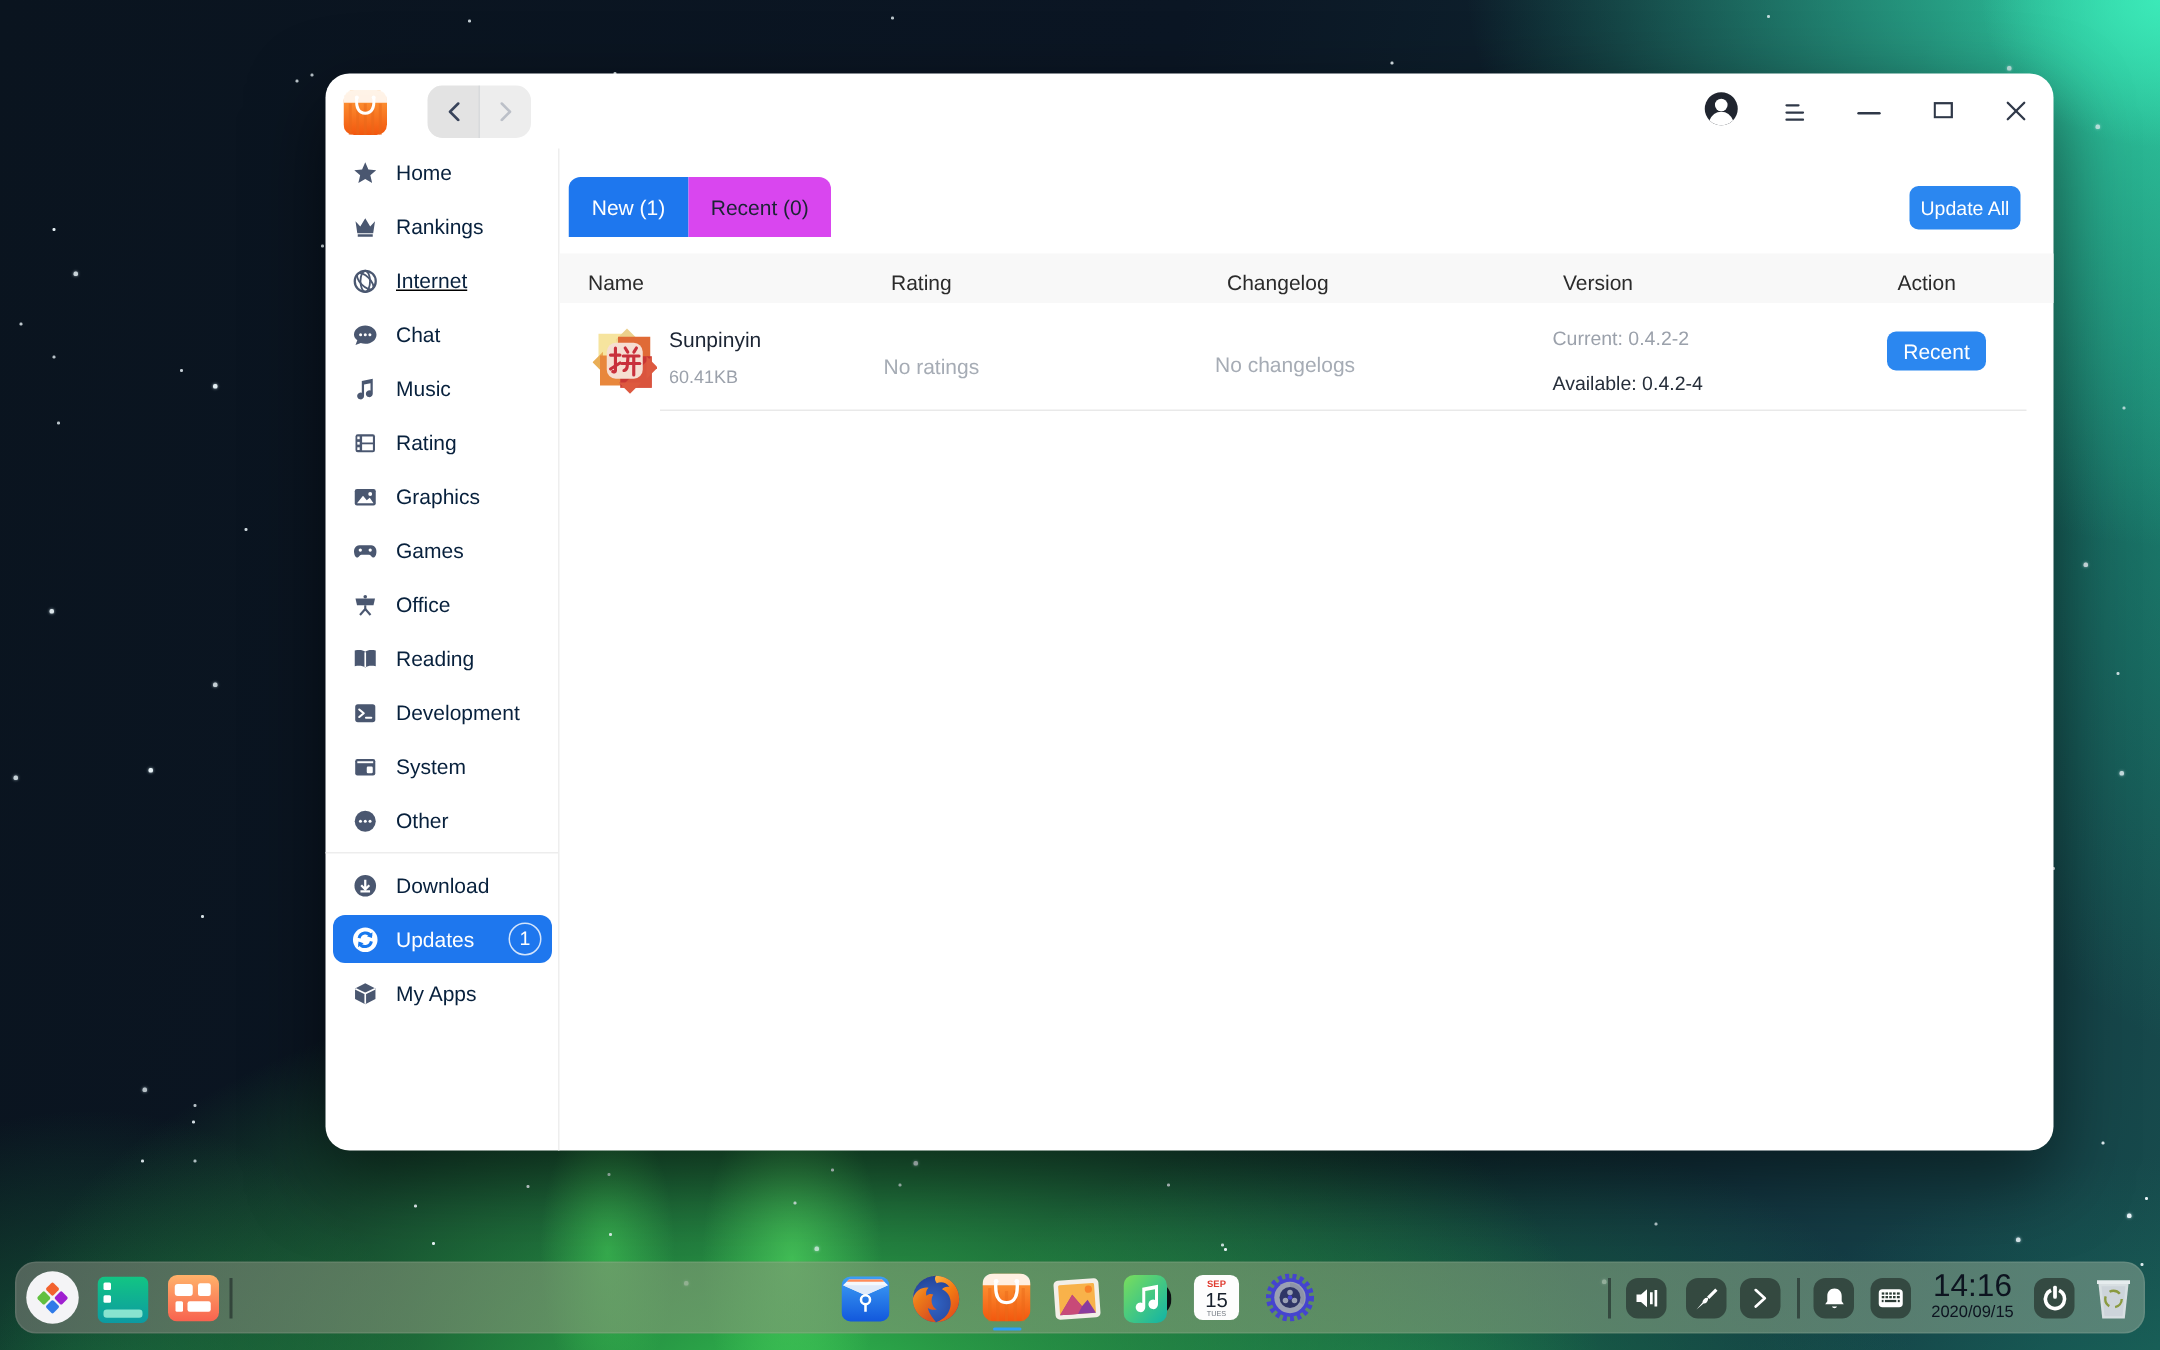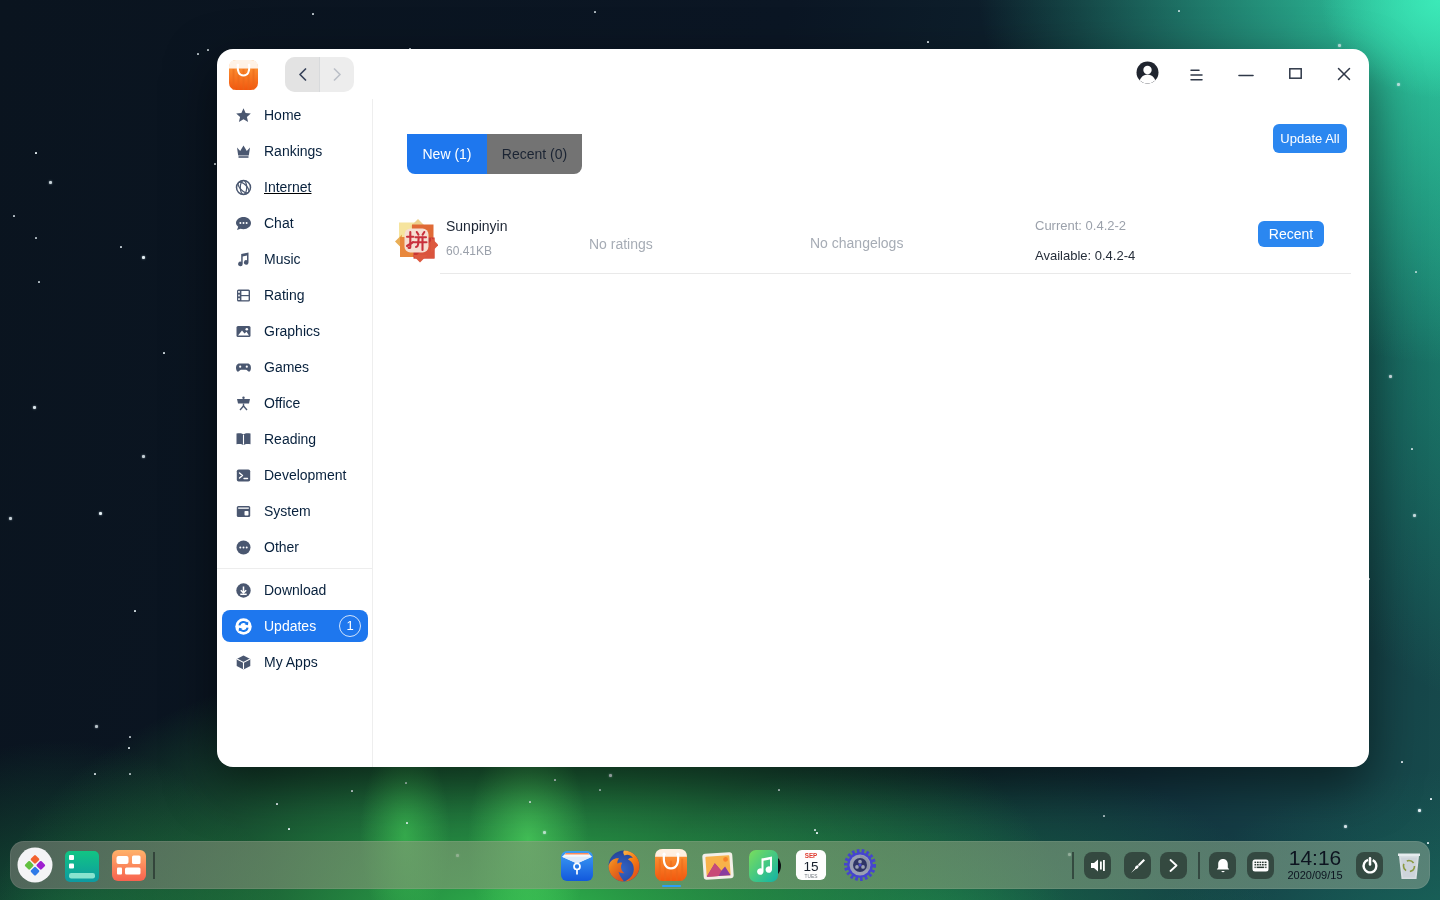--- a/index.html
+++ b/index.html
@@ -37,24 +37,24 @@
   .sideitem .sicon { width:17px; height:17px; margin-left:13px; flex:none; }
   .sideitem .slabel { margin-left:12px; font-size:14px; color:#07203c; white-space:nowrap; }
   .sideitem.sel { background:#1e77ee; }
   .sideitem.sel .slabel { color:#ffffff; }
   #sidedivider { position:absolute; left:0px; top:469px; width:155px; height:1px; background:#ededed; }
   .badge { position:absolute; right:7px; top:5px; width:22px; height:22px; border:1px solid rgba(255,255,255,0.8); border-radius:11px;
     color:#ffffff; font-size:13px; text-align:center; line-height:20px; }
 
   
   #content { position:absolute; left:156px; top:50px; width:996px; height:668px; font-family:"Liberation Sans", sans-serif; }
-  #tabs { position:absolute; left:34px; top:19px; height:56px; display:flex; border-radius:8px; overflow:hidden;align-items:flex-end; }
+  #tabs { position:absolute; left:6px; top:19px; height:56px; display:flex; border-radius:8px; overflow:hidden; }
   .tab { height:40px; display:flex; align-items:center; justify-content:center; font-size:14px; }
   #tabnew { width:80px; background:#1e77ee; color:#fff; }
-  #tabrecent { width:95px; background:#737373; color:#1b2433; }
+  #tabrecent { width:95px; background:#d946ef; color:#1b2433; }
   #updateall { position:absolute; left:900px; top:25px; width:74px; height:29px; border-radius:6px;
     background:#2b87f0; color:#fff; font-size:13px; text-align:center; line-height:29px; }
   #thead { position:absolute; left:0; top:70px; width:996px; height:33px; background:#f8f8f8;
     font-size:14px; color:#2b2b2b; }
   #thead span { position:absolute; top:11px; }
   #trow { position:absolute; left:0; top:103px; width:996px; height:72px; font-size:14px; }
   #trow .rowline { position:absolute; left:67px; width:911px; bottom:0; height:1px; background:#e9e9e9; }
   #appic42 { position:absolute; left:22px; top:16px; width:43px; height:45px; }
   .cell { position:absolute; white-space:nowrap; }
   #ubutton { position:absolute; left:885px; top:19px; width:66px; height:26px; border-radius:6px;
@@ -462,20 +462,27 @@
         </div>
       <div id="sidedivider"></div>
     </div>
 
     <div id="content">
       <div id="tabs">
         <div class="tab" id="tabnew">New (1)</div>
         <div class="tab" id="tabrecent">Recent (0)</div>
       </div>
       <div id="updateall">Update All</div>
+      <div id="thead">
+        <span style="left:19px">Name</span>
+        <span style="left:221px">Rating</span>
+        <span style="left:445px">Changelog</span>
+        <span style="left:669px">Version</span>
+        <span style="left:892px">Action</span>
+      </div>
       <div id="trow">
         <svg id="appic42" viewBox="0 0 43 45">
           <g transform="translate(21.5,22.5)">
             <rect x="-17.5" y="-18" width="22" height="23" fill="#f6e49e"></rect>
             <polygon points="-6,-14 1.5,-21.5 9,-14" fill="#ecd08c"></polygon>
             <path d="M-6 -14 L9 -14 L-2 -2 Z" fill="#ecd08c" opacity="0.6"></path>
             <rect x="-4.5" y="-16" width="21.5" height="20" fill="#e06a36"></rect>
             <polygon points="-14.5,-6 -21.5,1 -14.5,8" fill="#e9ae56"></polygon>
             <rect x="-16.5" y="-3.5" width="20" height="20" fill="#e8873c"></rect>
             <rect x="-3" y="-3" width="21" height="21" fill="#c93634"></rect>

